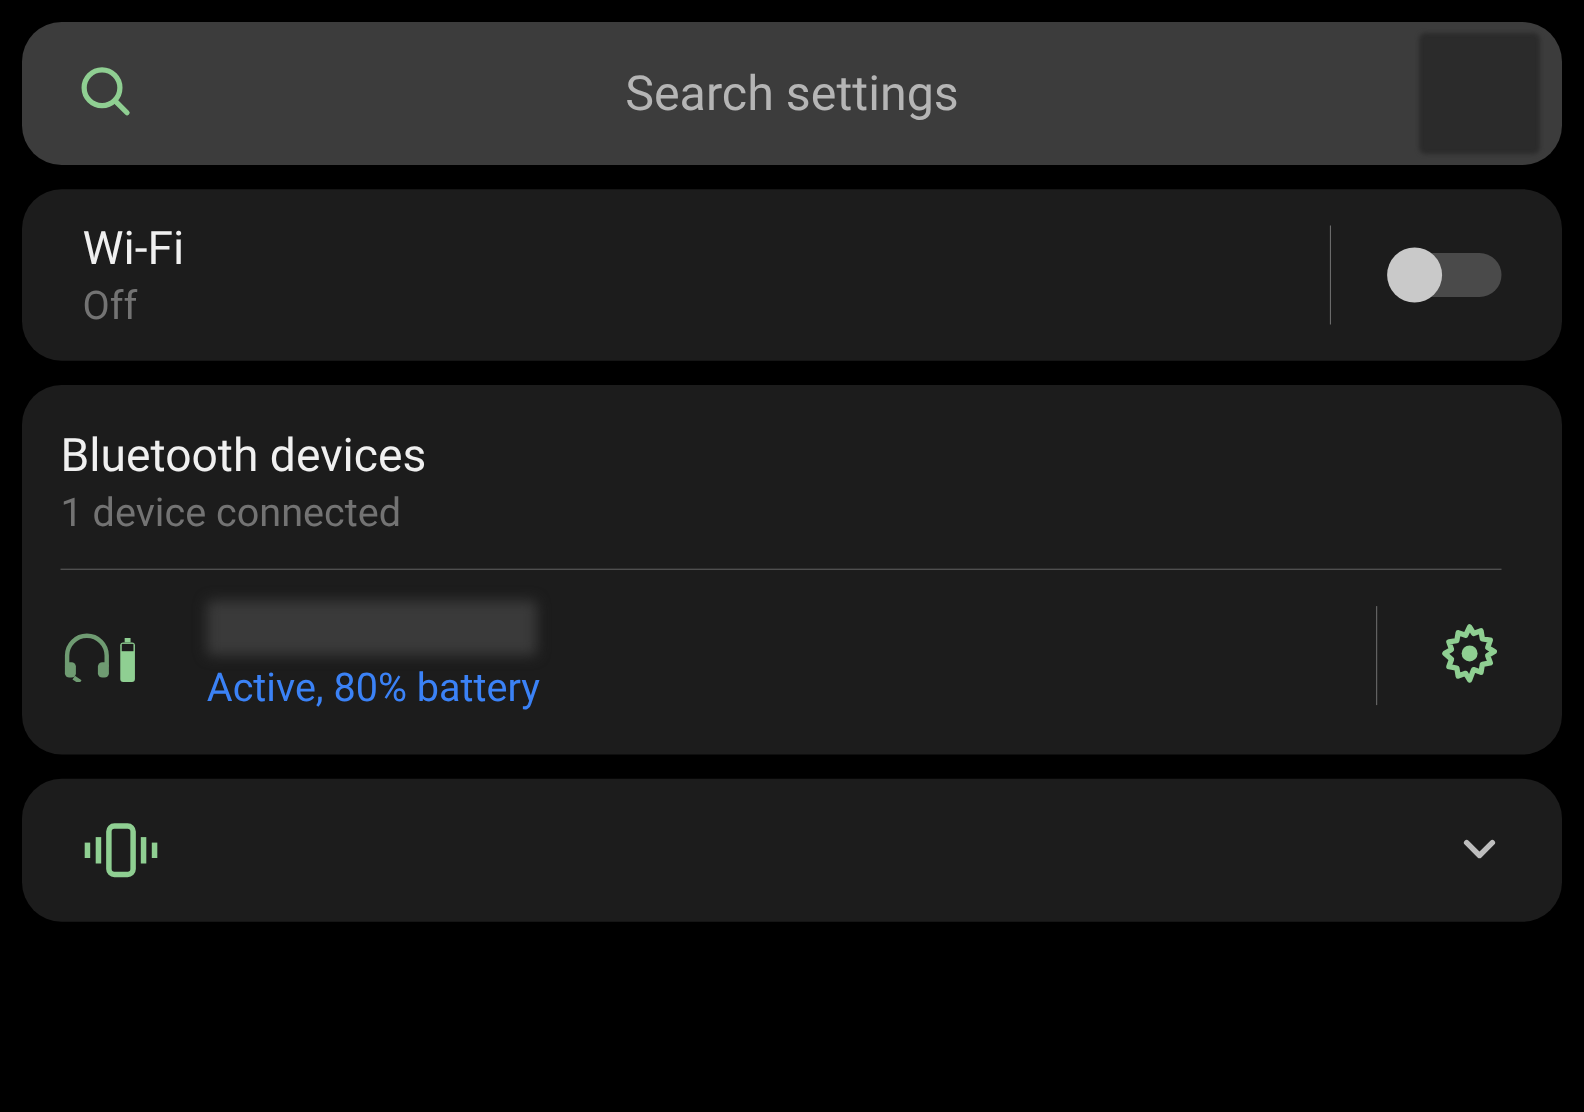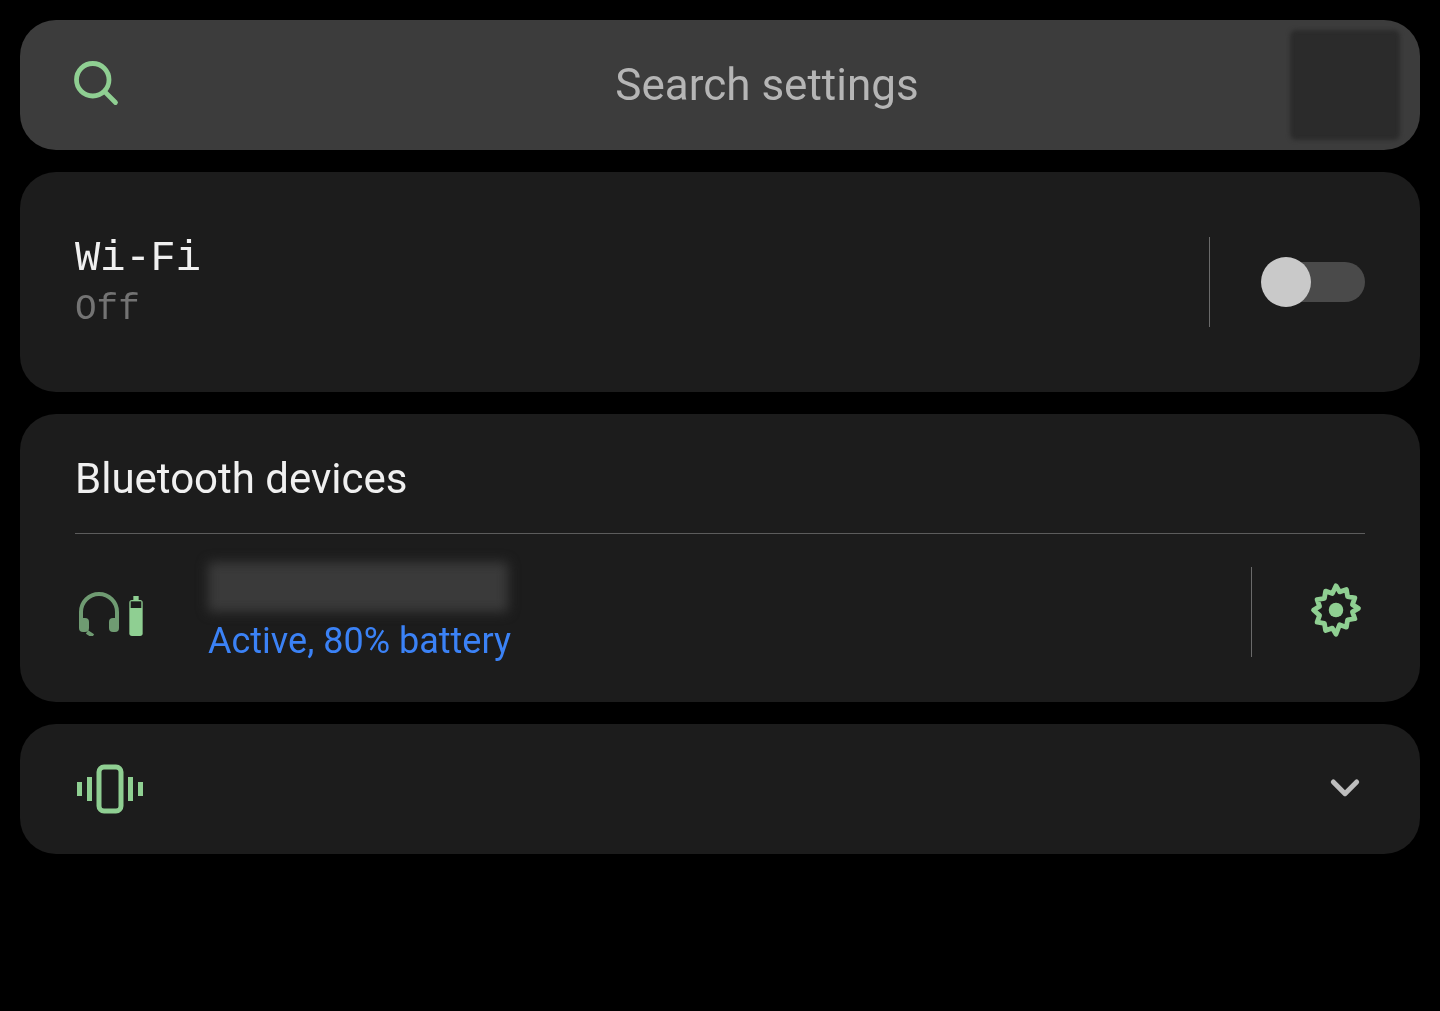--- a/index.html
+++ b/index.html
@@ -36,21 +36,20 @@
     height: 52px;
   }
   .search-placeholder {
     position: absolute;
     left: 50%;
     transform: translateX(-50%);
     color: #b5b5b5;
     font-size: 44px;
     font-weight: 400;
     white-space: nowrap;
-    margin-left: 47px;
   }
   .avatar {
     margin-left: auto;
     width: 110px;
     height: 110px;
     border-radius: 6px;
     background: #2b2b2b;
     filter: blur(2px);
   }
 
@@ -58,23 +57,22 @@
   .card {
     background: #1c1c1c;
     border-radius: 36px;
     padding: 50px 55px;
   }
 
   
   .wifi-card {
     display: flex;
     align-items: center;
-    height: 220px;
+    height: 156px;
     padding: 0 55px;
-    font-family: Liberation Mono, monospace;
   }
   .wifi-text {
     display: flex;
     flex-direction: column;
     gap: 6px;
   }
   .title {
     color: #f0f0f0;
     font-size: 42px;
     font-weight: 400;
@@ -108,21 +106,21 @@
     top: 50%;
     transform: translateY(-50%);
     width: 50px;
     height: 50px;
     background: #c9c9c9;
     border-radius: 50%;
   }
 
   
   .bt-card {
-    padding: 40px 55px 40px 55px;
+    padding: 40px 55px 40px 35px;
   }
   .bt-header {
     display: flex;
     flex-direction: column;
     gap: 6px;
     padding-bottom: 30px;
   }
   .bt-divider {
     height: 1px;
     background: #5c5c5c;
@@ -212,20 +210,21 @@
       <div class="vdiv"></div>
       <div class="toggle">
         <div class="toggle-thumb"></div>
       </div>
     </div>
   </div>
 
   <div class="card bt-card">
     <div class="bt-header">
       <span class="title">Bluetooth devices</span>
+      <span class="subtitle">1 device connected</span>
     </div>
     <div class="bt-divider"></div>
     <div class="bt-device-row">
       <span class="bt-device-icon">
         <svg width="48" height="48" viewBox="0 0 24 24" fill="none" stroke="#6f9b72" stroke-width="2">
           <path d="M3 17 V12 a9 9 0 0 1 18 0 V17"></path>
           <rect x="2" y="15" width="5" height="7" rx="2" fill="#6f9b72" stroke="none"></rect>
           <rect x="17" y="15" width="5" height="7" rx="2" fill="#6f9b72" stroke="none"></rect>
           <path d="M6 22 l3 2" stroke="#6f9b72"></path>
         </svg>

